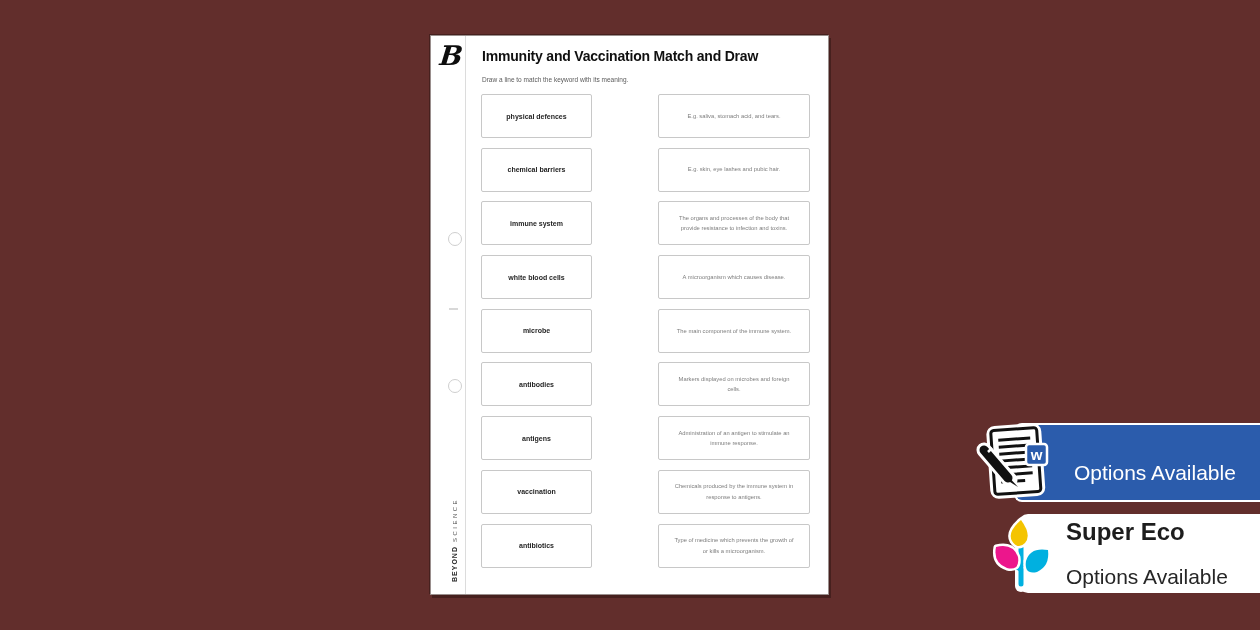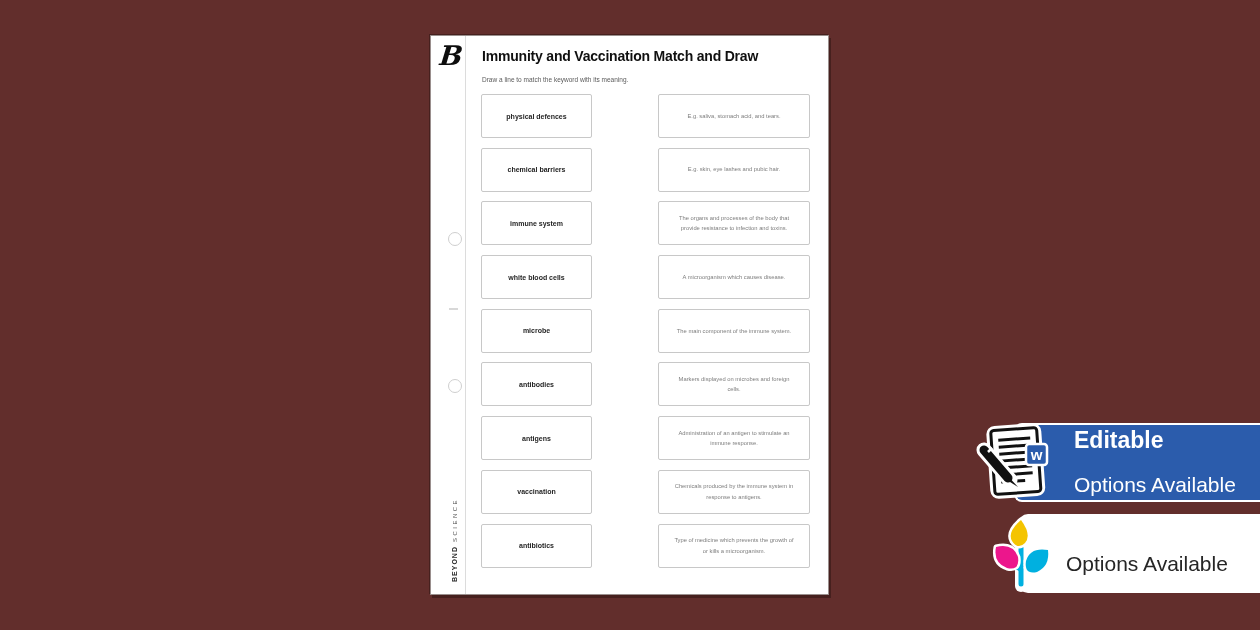--- a/index.html
+++ b/index.html
@@ -122,34 +122,34 @@
         </g>
         <line x1="8" y1="28" x2="34" y2="58" stroke="#ffffff" stroke-width="15" stroke-linecap="round"></line>
         <line x1="8" y1="28" x2="32" y2="56" stroke="#111111" stroke-width="9" stroke-linecap="round"></line>
         <line x1="12" y1="30" x2="16" y2="26" stroke="#ffffff" stroke-width="2.5"></line>
         <polygon points="30,52 42,65 34,60" fill="#111111"></polygon>
         <rect x="50" y="22" width="21" height="21" rx="3" fill="#2b5cac" stroke="#ffffff" stroke-width="2.5"></rect>
         <text x="60.5" y="38" text-anchor="middle" font-size="15" font-weight="bold" fill="#ffffff">w</text>
       </svg>
     </div>
     <div class="txt">
-      <div class="bt-title">Editable</div>
       <div class="bt-sub">Options Available</div>
     </div>
   </div>
 
   <div class="badge badge-eco">
     <div class="eco-icon">
       <svg width="74" height="80" viewBox="0 0 74 80">
         <path d="M37 34 L37 72" stroke="#ffffff" stroke-width="12" stroke-linecap="round"></path>
         <path d="M37 34 L37 70" stroke="#00b0e0" stroke-width="5" stroke-linecap="round"></path>
         <path d="M37 56 L24 48 M37 52 L50 46" stroke="#00b0e0" stroke-width="4" stroke-linecap="round"></path>
         <path d="M37 6 Q48 21 41 29 Q34 36 28 27 Q23 18 37 6 Z" fill="#f4c400" stroke="#ffffff" stroke-width="5" stroke-linejoin="round" paint-order="stroke"></path>
         <path d="M12 33 Q29 29 34 43 Q36 57 23 54 Q9 49 12 33 Z" fill="#ec168c" stroke="#ffffff" stroke-width="5" stroke-linejoin="round" paint-order="stroke"></path>
         <path d="M64 36 Q46 33 42 47 Q40 61 53 58 Q66 52 64 36 Z" fill="#00b0e0" stroke="#ffffff" stroke-width="5" stroke-linejoin="round" paint-order="stroke"></path>
       </svg>
     </div>
     <div class="txt">
+      <div class="bt-title">Super Eco</div>
       <div class="bt-sub">Options Available</div>
     </div>
   </div>
 
 </div>
 
 </body></html>

